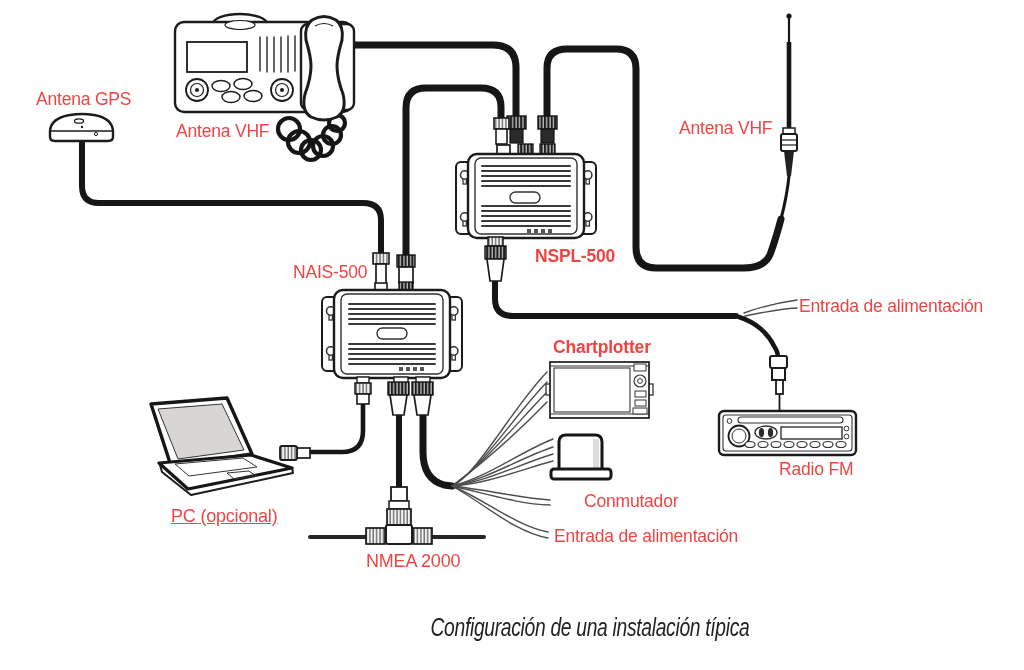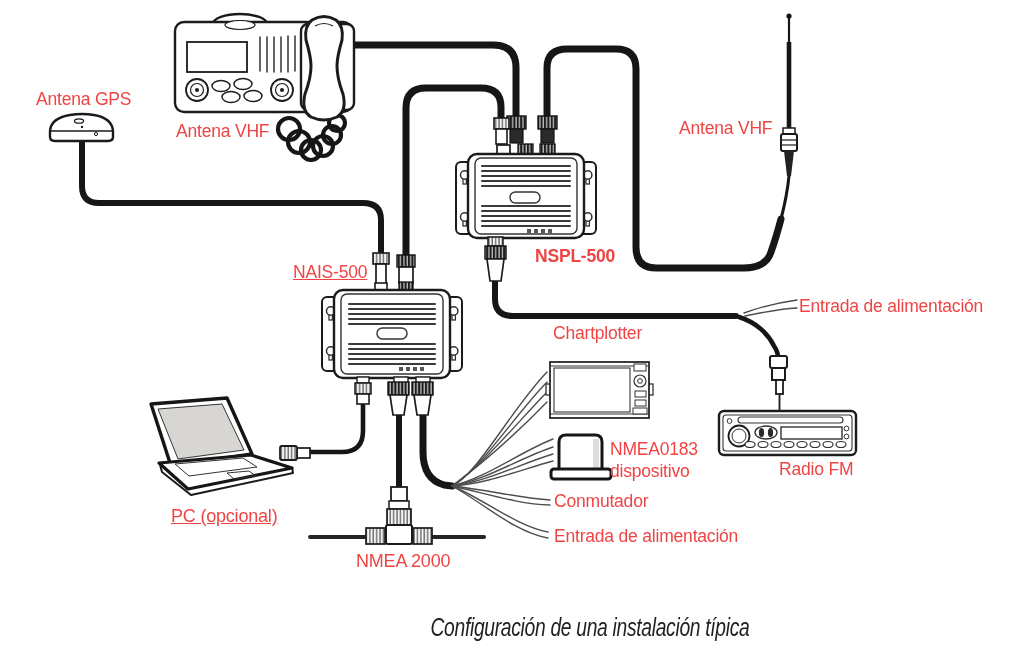--- a/index.html
+++ b/index.html
@@ -279,28 +279,24 @@
     <rect x="387" y="509" width="24" height="16" fill="url(#ribL)" stroke="#1b1b1b" stroke-width="1.7"></rect>
     <rect x="386" y="525" width="26" height="19" rx="2" fill="#fff" stroke="#1b1b1b" stroke-width="2"></rect>
     <rect x="366" y="528" width="19" height="16" fill="url(#ribL)" stroke="#1b1b1b" stroke-width="1.7"></rect>
     <rect x="413" y="528" width="19" height="16" fill="url(#ribL)" stroke="#1b1b1b" stroke-width="1.7"></rect>
   </g>
 </svg>
 
 <div class="lbl" style="left:36px;top:89px;">Antena GPS</div>
 <div class="lbl" style="left:176px;top:121px;">Antena VHF</div>
 <div class="lbl" style="left:679px;top:82px;margin-top:36px;">Antena VHF</div>
-<div class="lbl" style="left:293px;top:262px;text-decoration:underline;">NAIS-500</div>
+<div class="lbl" style="left:293px;top:262px;">NAIS-500</div>
 <div class="lbl" style="left:535px;top:246px;font-weight:bold;">NSPL-500</div>
 <div class="lbl" style="left:799px;top:296px;">Entrada de alimentación</div>
-<div class="lbl" style="left:553px;top:323px;">Chartplotter</div>
-<div class="lbl lbl2" style="left:610px;top:438px;">
-  <div>NMEA0183</div>
-  <div>dispositivo</div>
-</div>
-<div class="lbl" style="left:554px;top:491px;">Conmutador</div>
+<div class="lbl" style="left:553px;top:337px;font-weight:bold;">Chartplotter</div>
+<div class="lbl" style="left:584px;top:491px;">Conmutador</div>
 <div class="lbl" style="left:554px;top:526px;">Entrada de alimentación</div>
 <div class="lbl" style="left:779px;top:459px;">Radio FM</div>
 <div class="lbl" style="left:171px;top:506px;font-size:18px;text-decoration:underline;">PC (opcional)</div>
-<div class="lbl" style="left:356px;top:551px;font-size:18px;">NMEA 2000</div>
+<div class="lbl" style="left:366px;top:551px;font-size:18px;">NMEA 2000</div>
 
 <div class="title">Configuración de una instalación típica</div>
 </div>
 
 </body></html>

